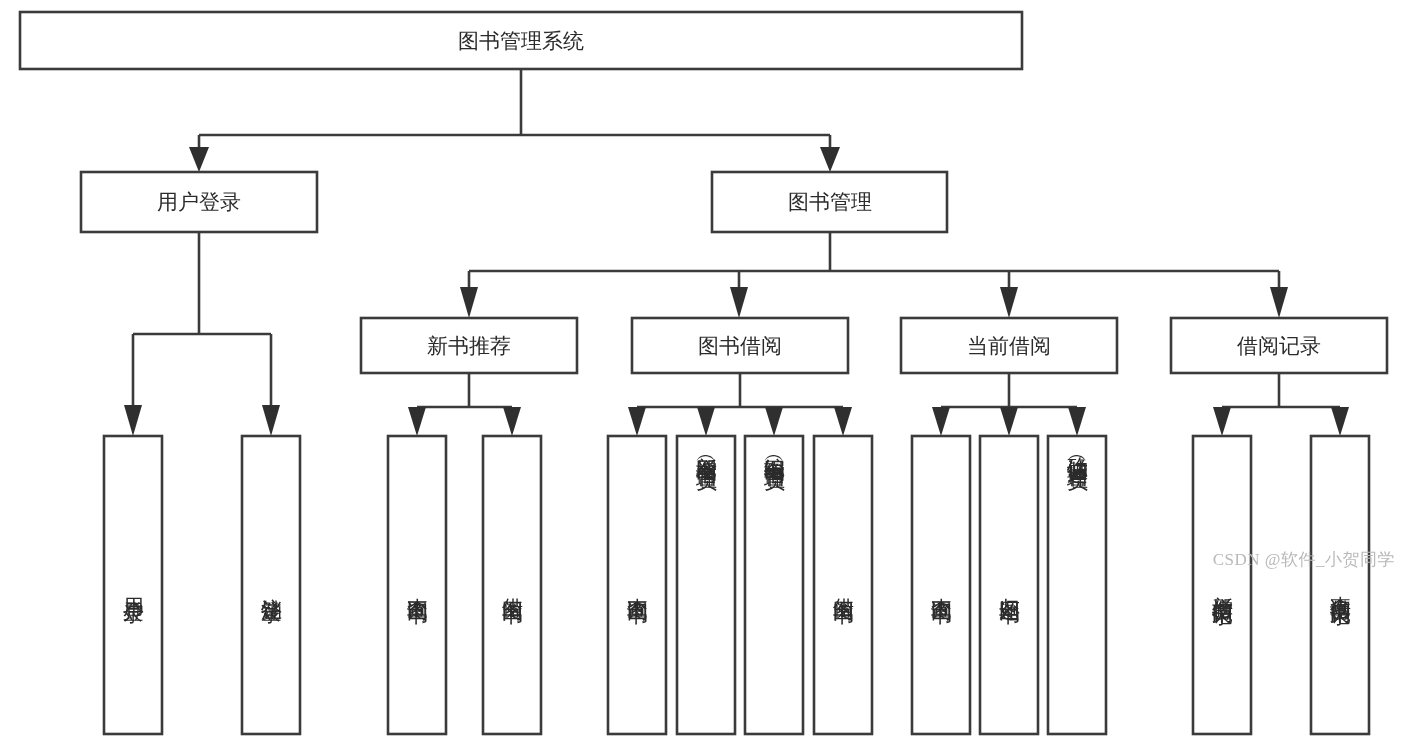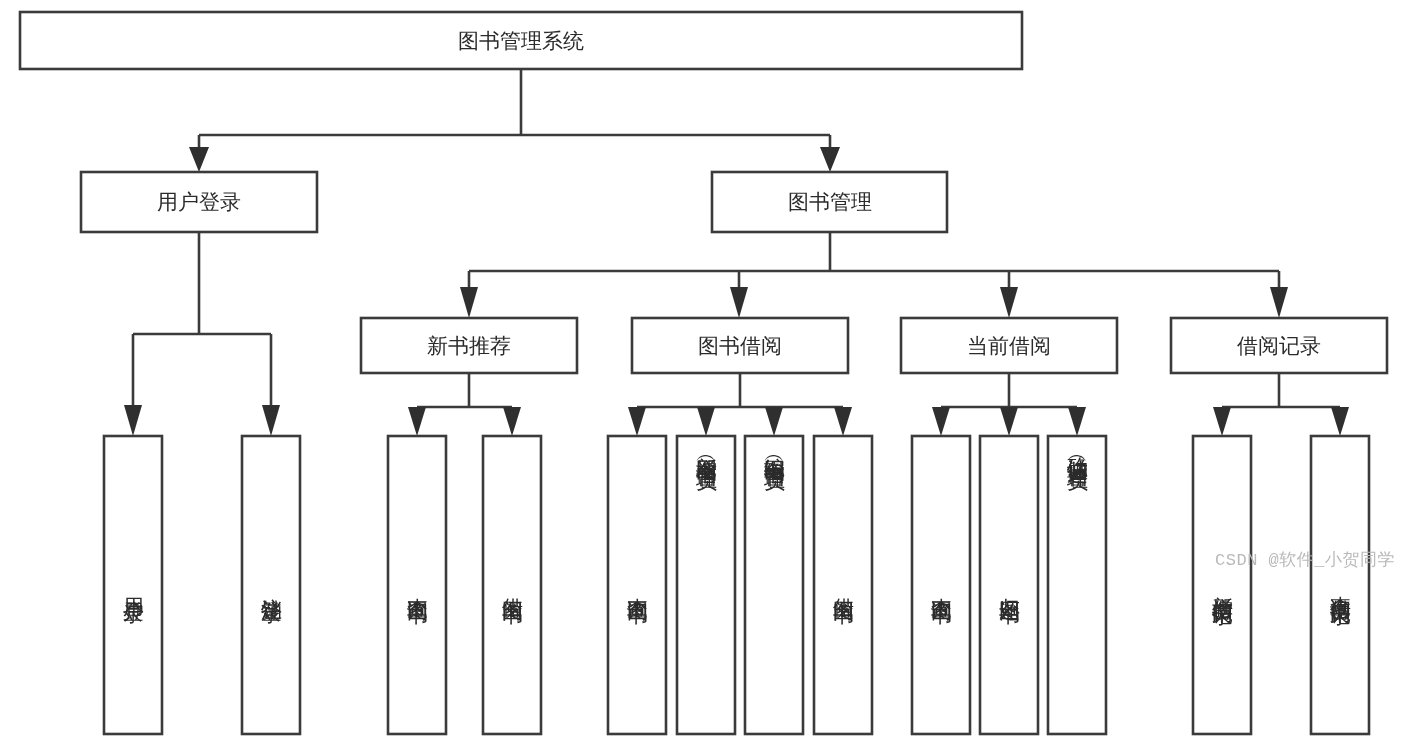--- a/index.html
+++ b/index.html
@@ -64,21 +64,21 @@
     font-size: 21px;
     line-height: 1.0;
     color: #2b2b2b;
     letter-spacing: 2px;
     white-space: nowrap;
   }
   .watermark {
     position: absolute;
     right: 10px;
     bottom: 6px;
-    font-family: Liberation Mono, monospace;
+    font-family: Liberation Serif, serif;
     font-size: 17px;
     color: #b9b9b9;
     letter-spacing: 0.5px;
     white-space: nowrap;
   }
 </style>
 </head>
 <body>
 
 <div id="diagram-root">

